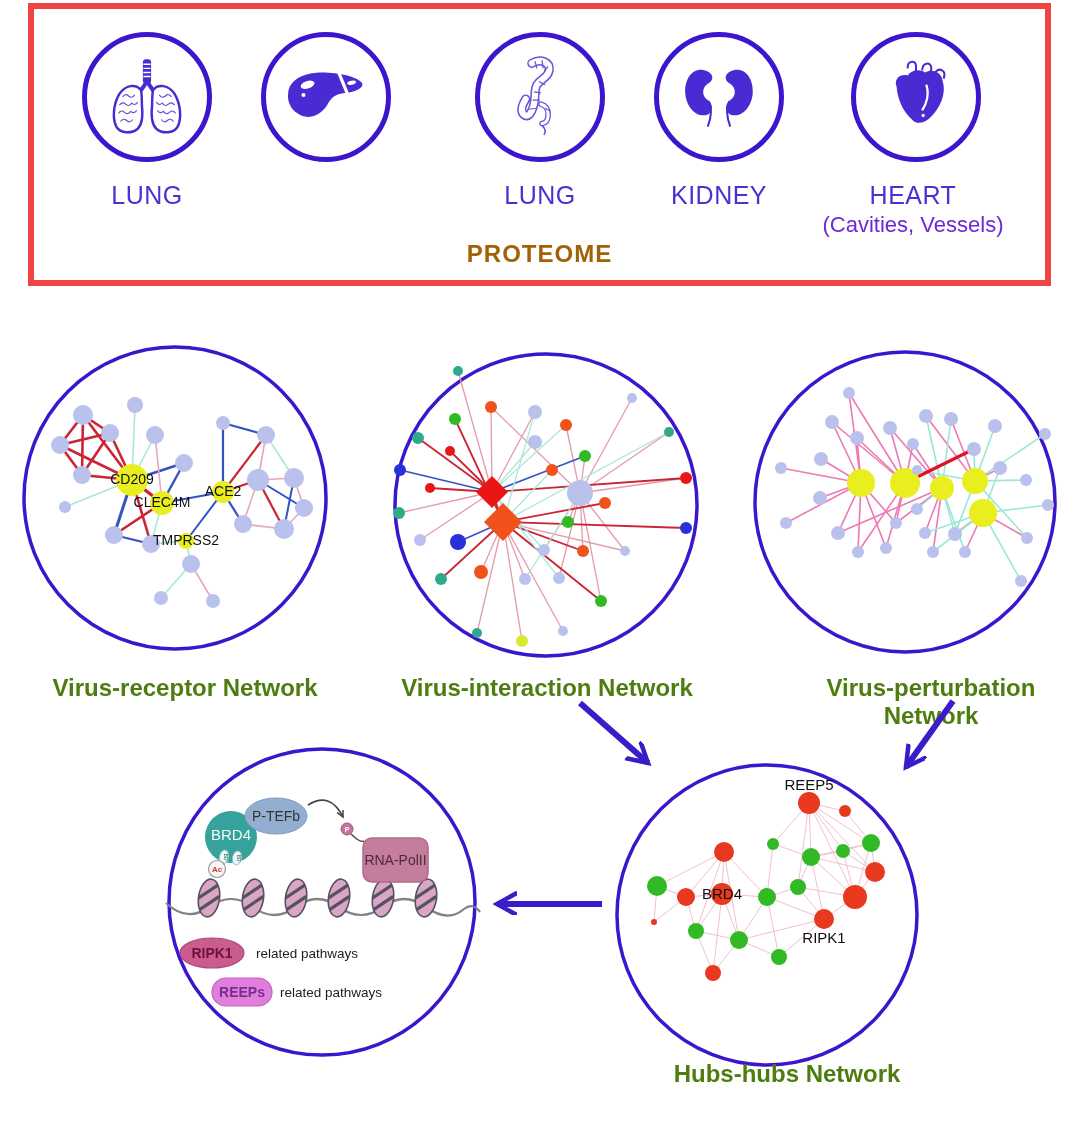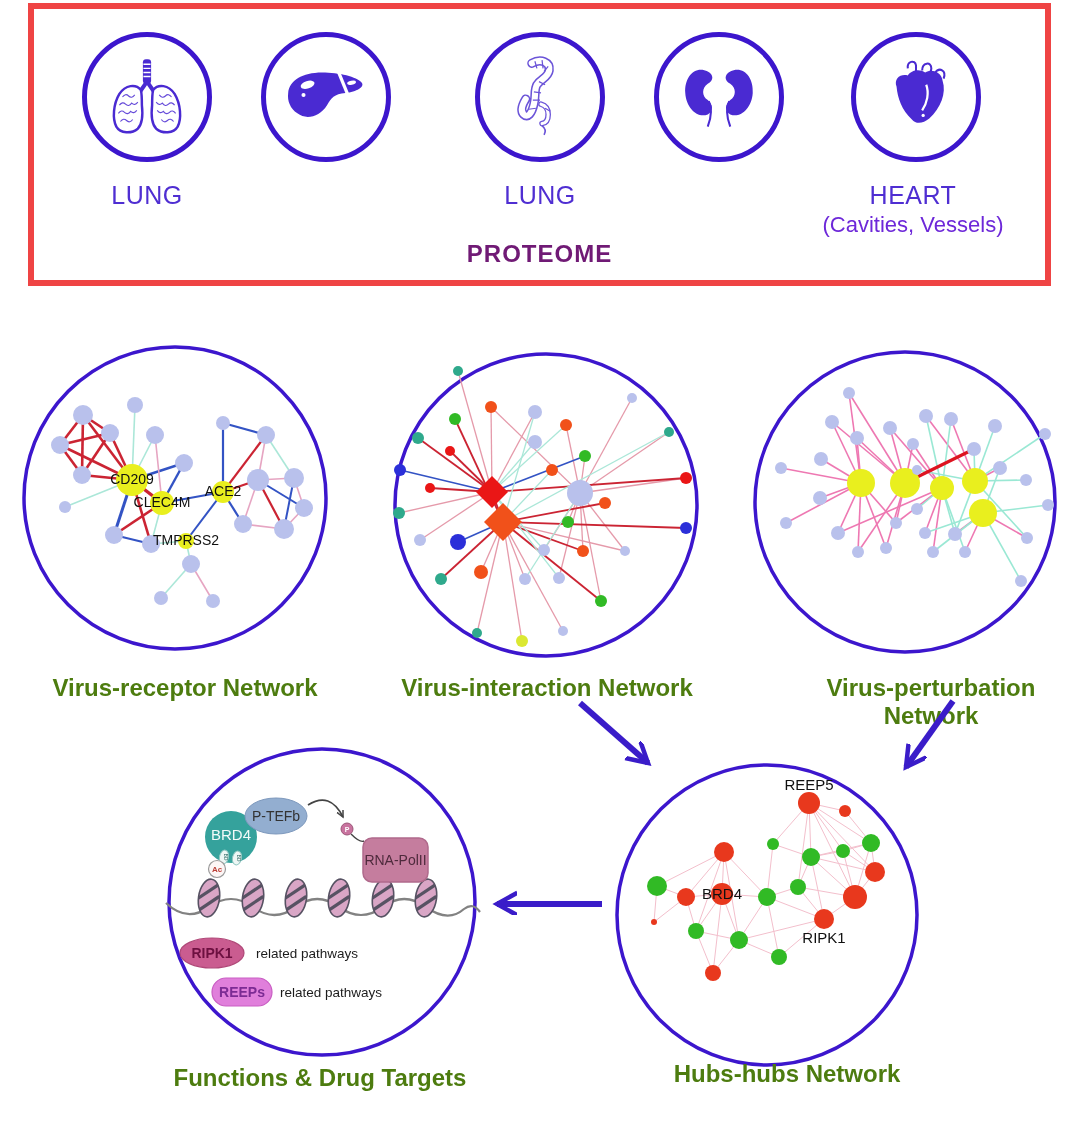--- a/index.html
+++ b/index.html
@@ -5,21 +5,21 @@
   html,body{margin:0;padding:0;background:#fff;}
   body{width:1080px;height:1123px;font-family:"Liberation Sans",sans-serif;}
   .stage{position:relative;width:1080px;height:1123px;background:#fff;overflow:hidden;}
   .pbox{position:absolute;left:28px;top:3px;width:1011px;height:271px;border:6px solid #ef4444;}
   .organ-ring{position:absolute;width:120px;height:120px;border:5px solid #3c16cd;border-radius:50%;
     display:flex;align-items:center;justify-content:center;background:#fff;}
   .organ-label{position:absolute;width:180px;top:172px;text-align:center;font-size:25px;
     letter-spacing:.5px;color:#4f2ed2;}
   .organ-sub{position:absolute;width:240px;top:203px;text-align:center;font-size:22px;color:#6d28d9;}
   .proteome-title{position:absolute;left:0;right:0;top:231px;text-align:center;font-weight:bold;
-    font-size:24px;letter-spacing:1px;color:#701a75;}
+    font-size:24px;letter-spacing:1px;color:#a16207;}
   .caption{position:absolute;text-align:center;font-weight:bold;font-size:24px;color:#4d7c0f;}
   svg.net,svg.panel,svg.overlay{position:absolute;display:block;}
   svg.overlay{left:0;top:0;pointer-events:none;}
   .ring{fill:none;stroke:#3c16cd;stroke-width:3.5;}
   text.nodelabel{fill:#101010;}
   svg text{font-family:"Liberation Sans",sans-serif;}
 </style>
 </head>
 <body>
 
@@ -65,20 +65,21 @@
     <div class="organ-ring" style="left:620px;top:23px;">
       <svg width="92" height="92" viewBox="0 0 90 90">
         <path d="M34,20 C21,14 11,26 12,41 C13,56 24,66 34,62 C40,59 39,52 34,48 C28,44 28,36 34,32 C40,29 40,23 34,20 Z" fill="#4a2ad2"></path>
         <path d="M35,49 C39,57 37,66 34,74" stroke="#4a2ad2" stroke-width="2" fill="none"></path>
         <g transform="translate(90,0) scale(-1,1)">
           <path d="M34,20 C21,14 11,26 12,41 C13,56 24,66 34,62 C40,59 39,52 34,48 C28,44 28,36 34,32 C40,29 40,23 34,20 Z" fill="#4a2ad2"></path>
           <path d="M35,49 C39,57 37,66 34,74" stroke="#4a2ad2" stroke-width="2" fill="none"></path>
         </g>
       </svg>
     </div>
+    <div class="organ-label" style="left:595px;">KIDNEY</div>
 
     <div class="organ-ring" style="left:817px;top:23px;">
       <svg width="92" height="92" viewBox="0 0 90 90">
         <path d="M37,17 C36,10 44,8 45,14 L45,21 M51,19 C51,11 60,10 60,17 L59,23 M63,22 C68,15 75,19 72,27" stroke="#4a2ad2" stroke-width="2" fill="none"></path>
         <path d="M26,35 C23,27 30,22 37,24 C40,19 48,17 54,21 C61,17 70,21 71,29 C75,41 69,56 58,66 C52,71 45,72 41,67 C31,58 27,46 26,35 Z" fill="#4a2ad2"></path>
         <path d="M55,33 C58,41 56,51 51,58" stroke="#fff" stroke-width="2.2" fill="none"></path>
         <circle cx="52" cy="63" r="1.6" fill="#fff"></circle>
       </svg>
     </div>
     <div class="organ-label" style="left:789px;">HEART</div>
@@ -420,21 +421,20 @@
     <rect x="203" y="93" width="65" height="44" rx="9" fill="#c57d9e" stroke="#b06a8c" stroke-width="1.5"></rect>
     <text x="235.5" y="120" text-anchor="middle" font-size="14" fill="#4e2a3c">RNA-PolII</text>
 
     <ellipse cx="52" cy="208" rx="32" ry="15" fill="#ca5c90" stroke="#b04878" stroke-width="1.2"></ellipse>
     <text x="52" y="213" text-anchor="middle" font-size="14" font-weight="bold" fill="#6d1040">RIPK1</text>
     <text x="96" y="213" font-size="13.5" fill="#1c1c1c">related pathways</text>
     <rect x="52" y="233" width="60" height="28" rx="14" fill="#e07fdb" stroke="#c95ec3" stroke-width="1.2"></rect>
     <text x="82" y="252" text-anchor="middle" font-size="14" font-weight="bold" fill="#7c2b94">REEPs</text>
     <text x="120" y="252" font-size="13.5" fill="#1c1c1c">related pathways</text>
   </svg>
-  <div class="caption" style="left:165px;top:1064px;width:310px;">Functions &amp; Drug Targets</div>
 
   <svg class="net" style="left:600px;top:740px;" width="334" height="330" viewBox="0 0 334 330">
     <circle class="ring" cx="167" cy="175" r="150"></circle>
     <g>
         <line x1="209" y1="63" x2="245" y2="71" stroke="#f3bfcc" stroke-width="1"></line>
         <line x1="209" y1="63" x2="173" y2="104" stroke="#f3bfcc" stroke-width="1"></line>
         <line x1="209" y1="63" x2="211" y2="117" stroke="#f3bfcc" stroke-width="1"></line>
         <line x1="209" y1="63" x2="243" y2="111" stroke="#f3bfcc" stroke-width="1"></line>
         <line x1="209" y1="63" x2="271" y2="103" stroke="#f3bfcc" stroke-width="1"></line>
         <line x1="209" y1="63" x2="275" y2="132" stroke="#f3bfcc" stroke-width="1"></line>

